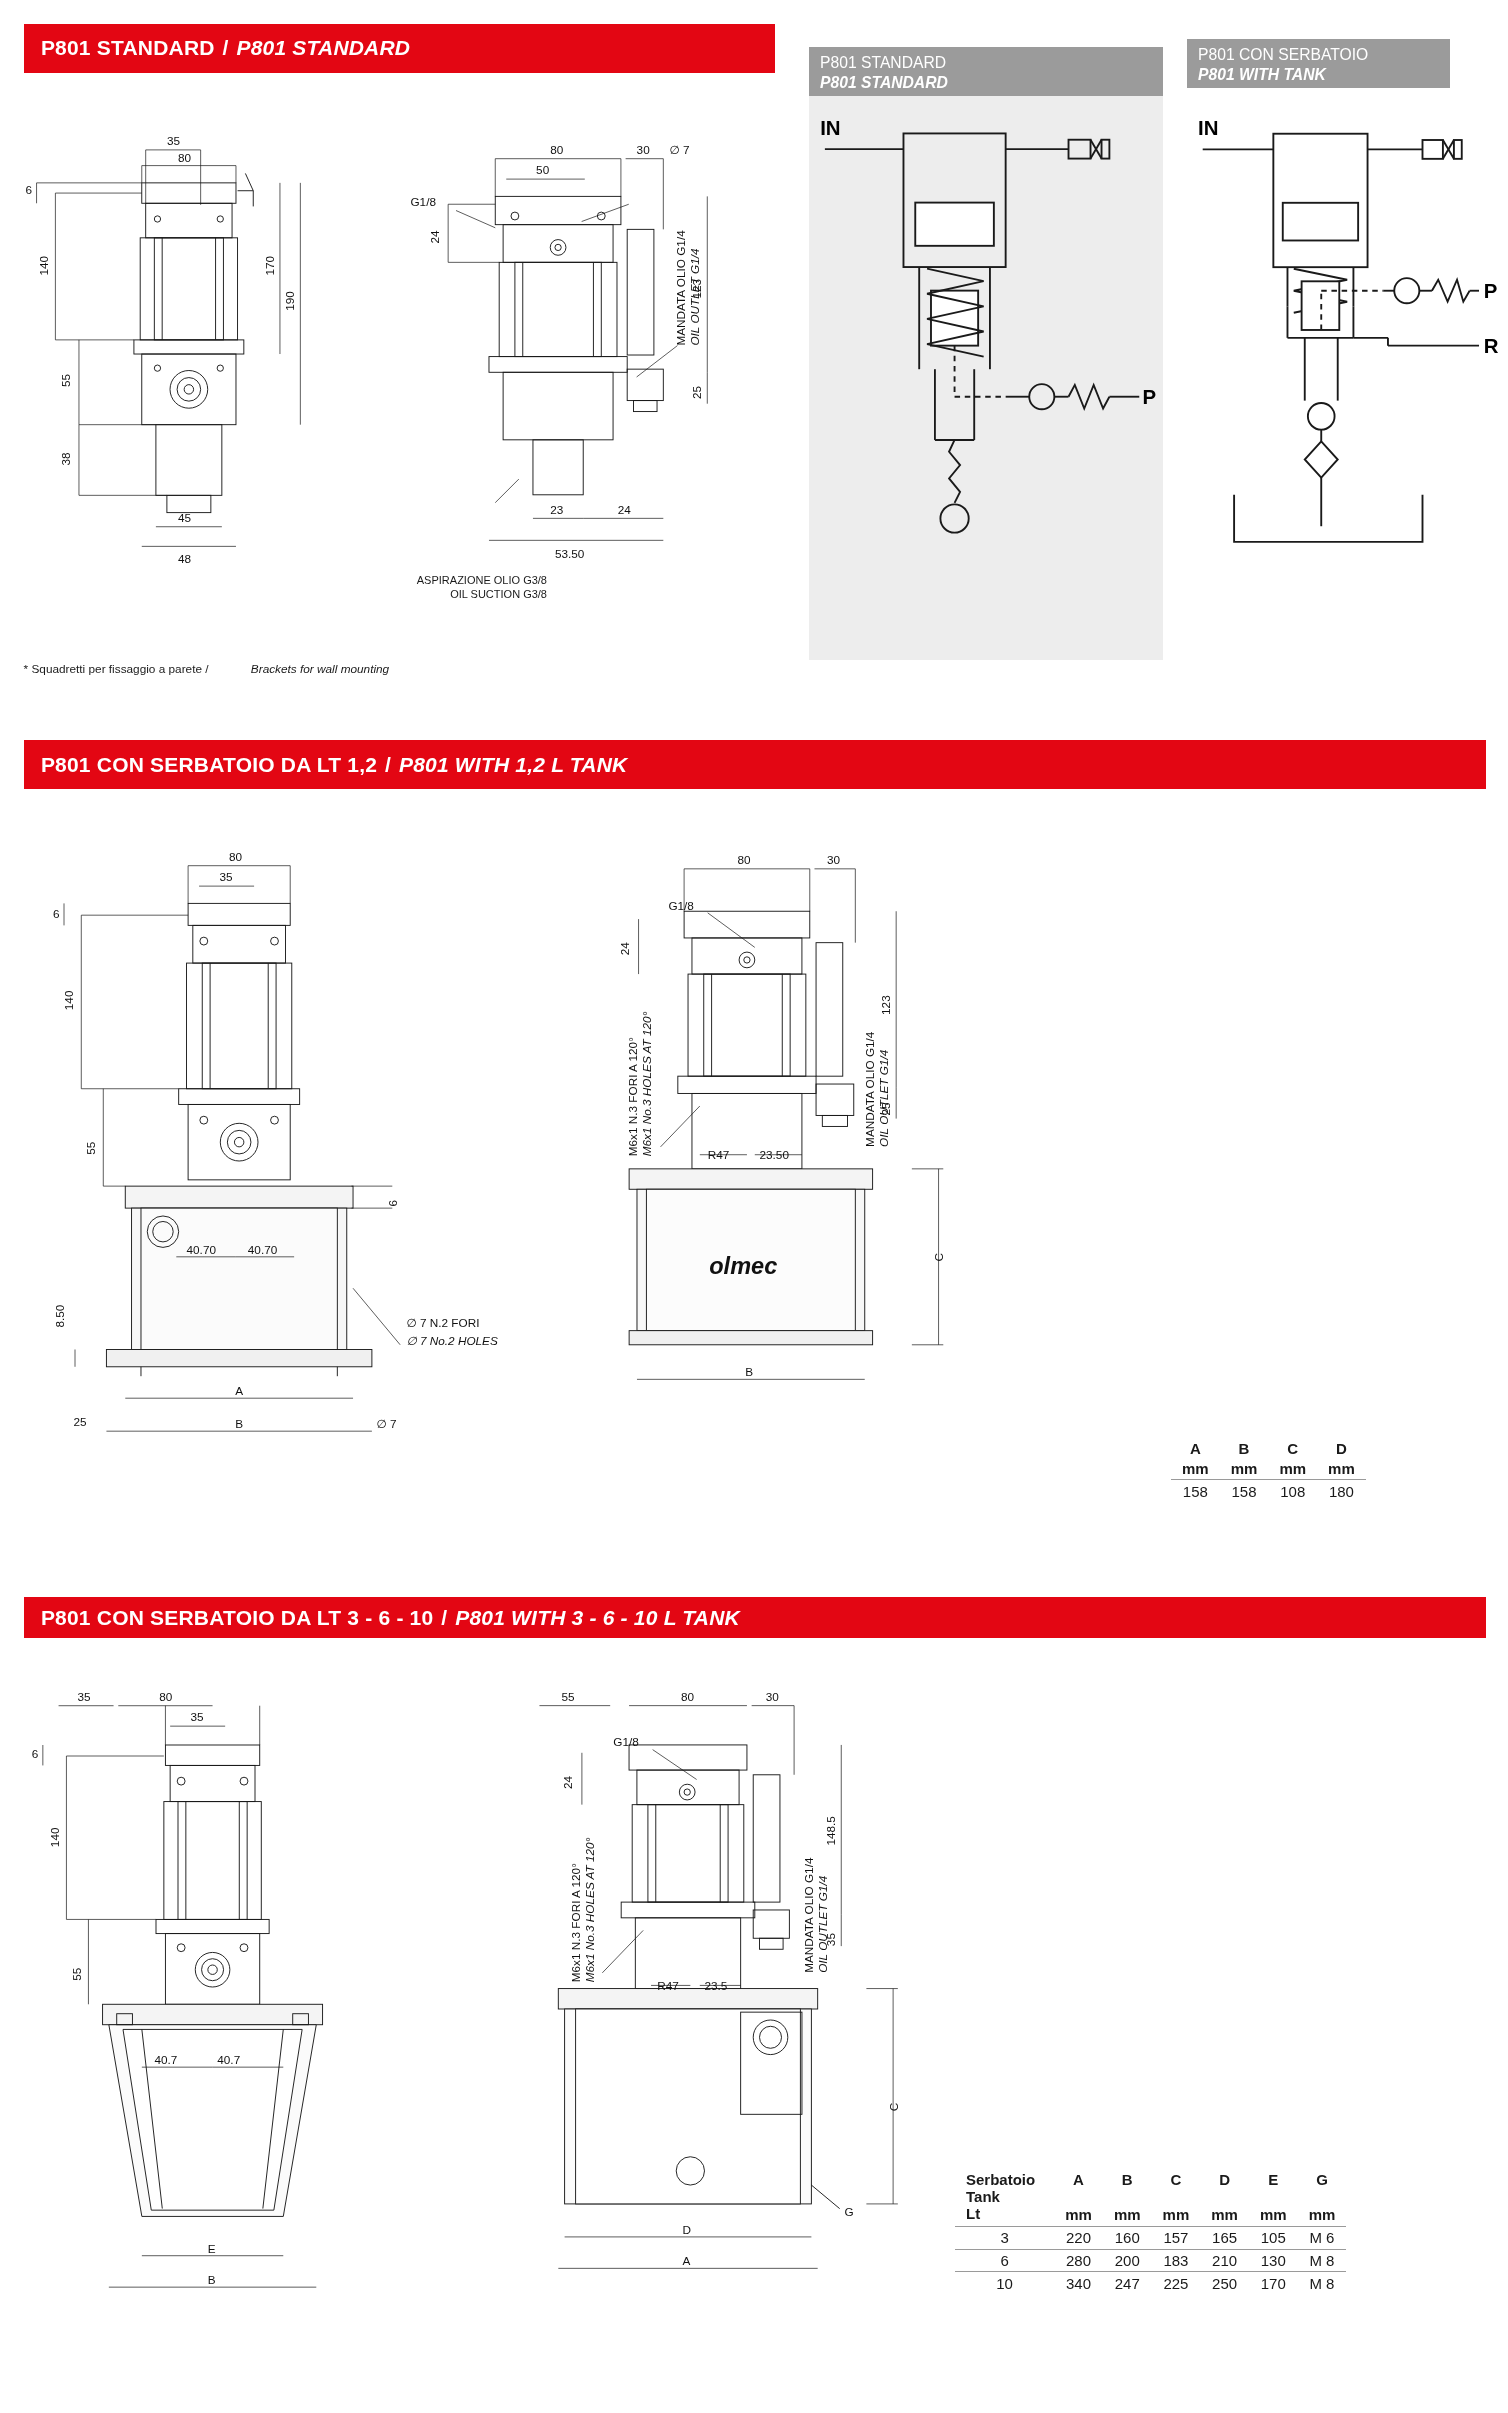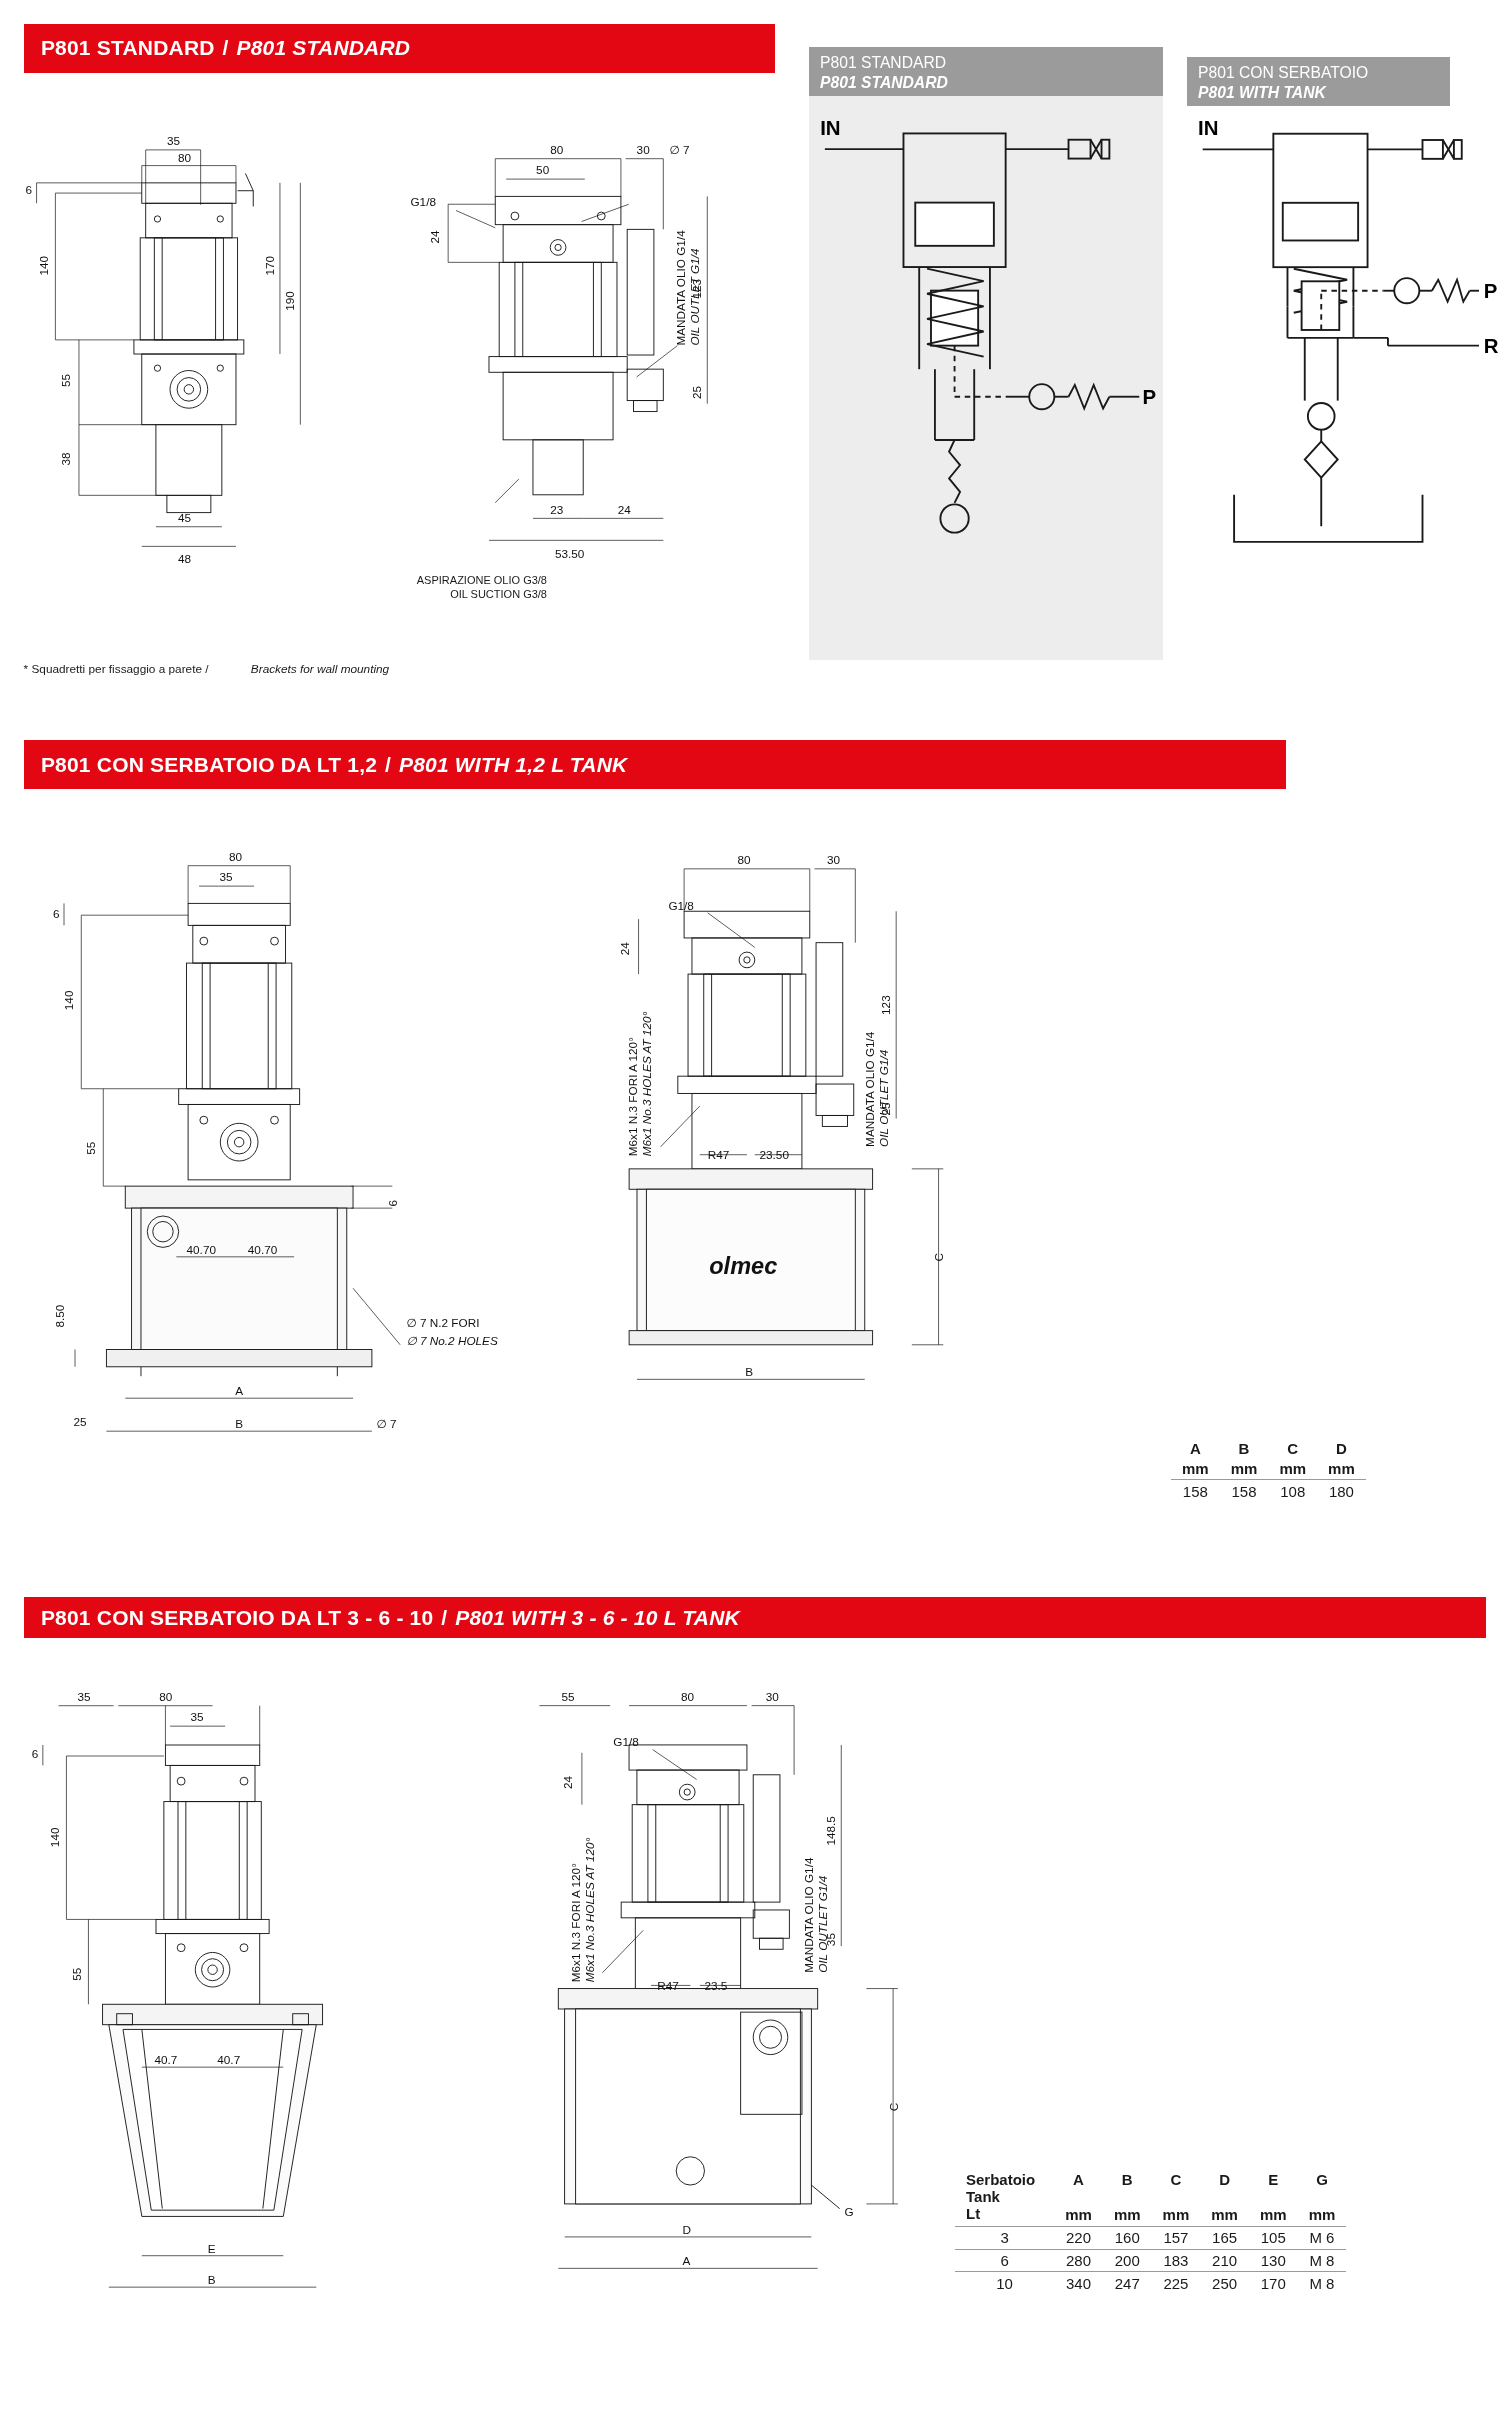--- a/index.html
+++ b/index.html
@@ -78,21 +78,21 @@
     <span class="sep">/</span>
     <span class="en">P801 STANDARD</span>
   </div>
 
   <div class="circuit-panel" style="left:809px; top:47px; width:354px; height:613px;"></div>
   <div class="greybox" style="left:809px; top:47px; width:354px; height:49px;">
     <div>P801 STANDARD</div>
     <div class="en">P801 STANDARD</div>
   </div>
 
-  <div class="greybox" style="left:1187px; top:57px; width:263px; height:49px;">
+  <div class="greybox" style="left:1187px; top:39px; width:263px; height:49px;">
     <div>P801 CON SERBATOIO</div>
     <div class="en">P801 WITH TANK</div>
   </div>
 
   <svg style="left:809px; top:102px;" width="354" height="558" viewBox="0 0 450 710">
     <g fill="none" stroke="#1a1a1a" stroke-width="2.4">
 
       <rect x="120" y="40" width="130" height="170"></rect>
       <rect x="135" y="128" width="100" height="55" fill="#ffffff"></rect>
 
@@ -303,21 +303,21 @@
 
   <div class="note" style="left:311px; top:574px; width:236px; line-height:1.25;text-align:right;">
     <div>ASPIRAZIONE OLIO G3/8</div>
     <div class="en">OIL SUCTION G3/8</div>
   </div>
 
   <div class="footnote" style="left:23.6px; top:662px;">
     <span>* Squadretti per fissaggio a parete</span><span> / </span><span class="en">Brackets for wall mounting</span>
   </div>
 
-  <div class="bar" style="left:23.6px; top:740px; width:1262px; height:49px;">
+  <div class="bar" style="left:23.6px; top:740px; width:1462px; height:49px;">
     <span class="it">P801 CON SERBATOIO DA LT 1,2</span>
     <span class="sep">/</span>
     <span class="en">P801 WITH 1,2 L TANK</span>
   </div>
 
   <svg style="left:31px; top:817px;" width="487" height="699" viewBox="0 0 620 890">
     <g stroke="#1a1a1a" fill="none" stroke-width="1.2">
       <rect x="200" y="110" width="130" height="28"></rect>
       <rect x="206" y="138" width="118" height="48"></rect>
       <rect x="198" y="186" width="134" height="160"></rect>

